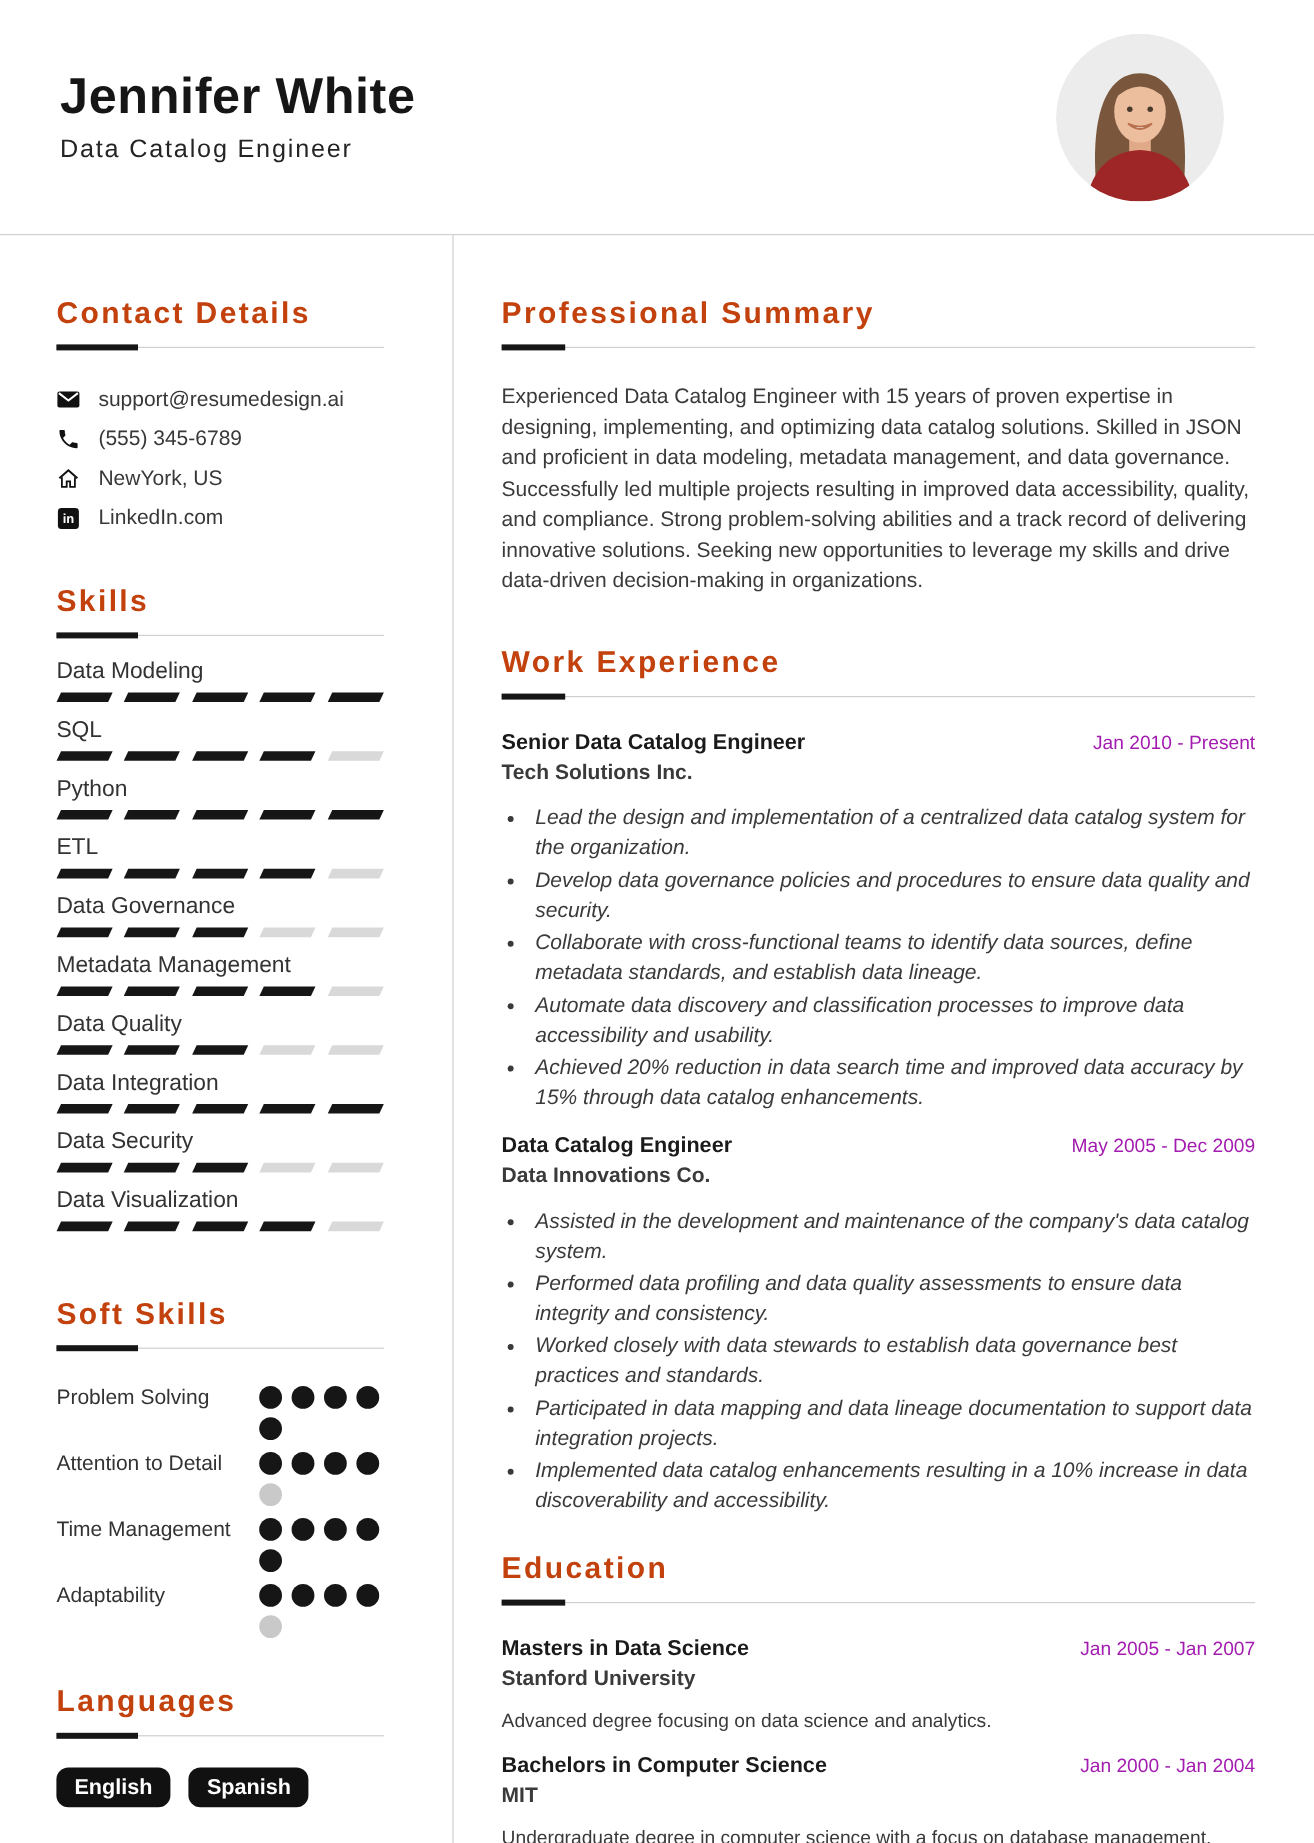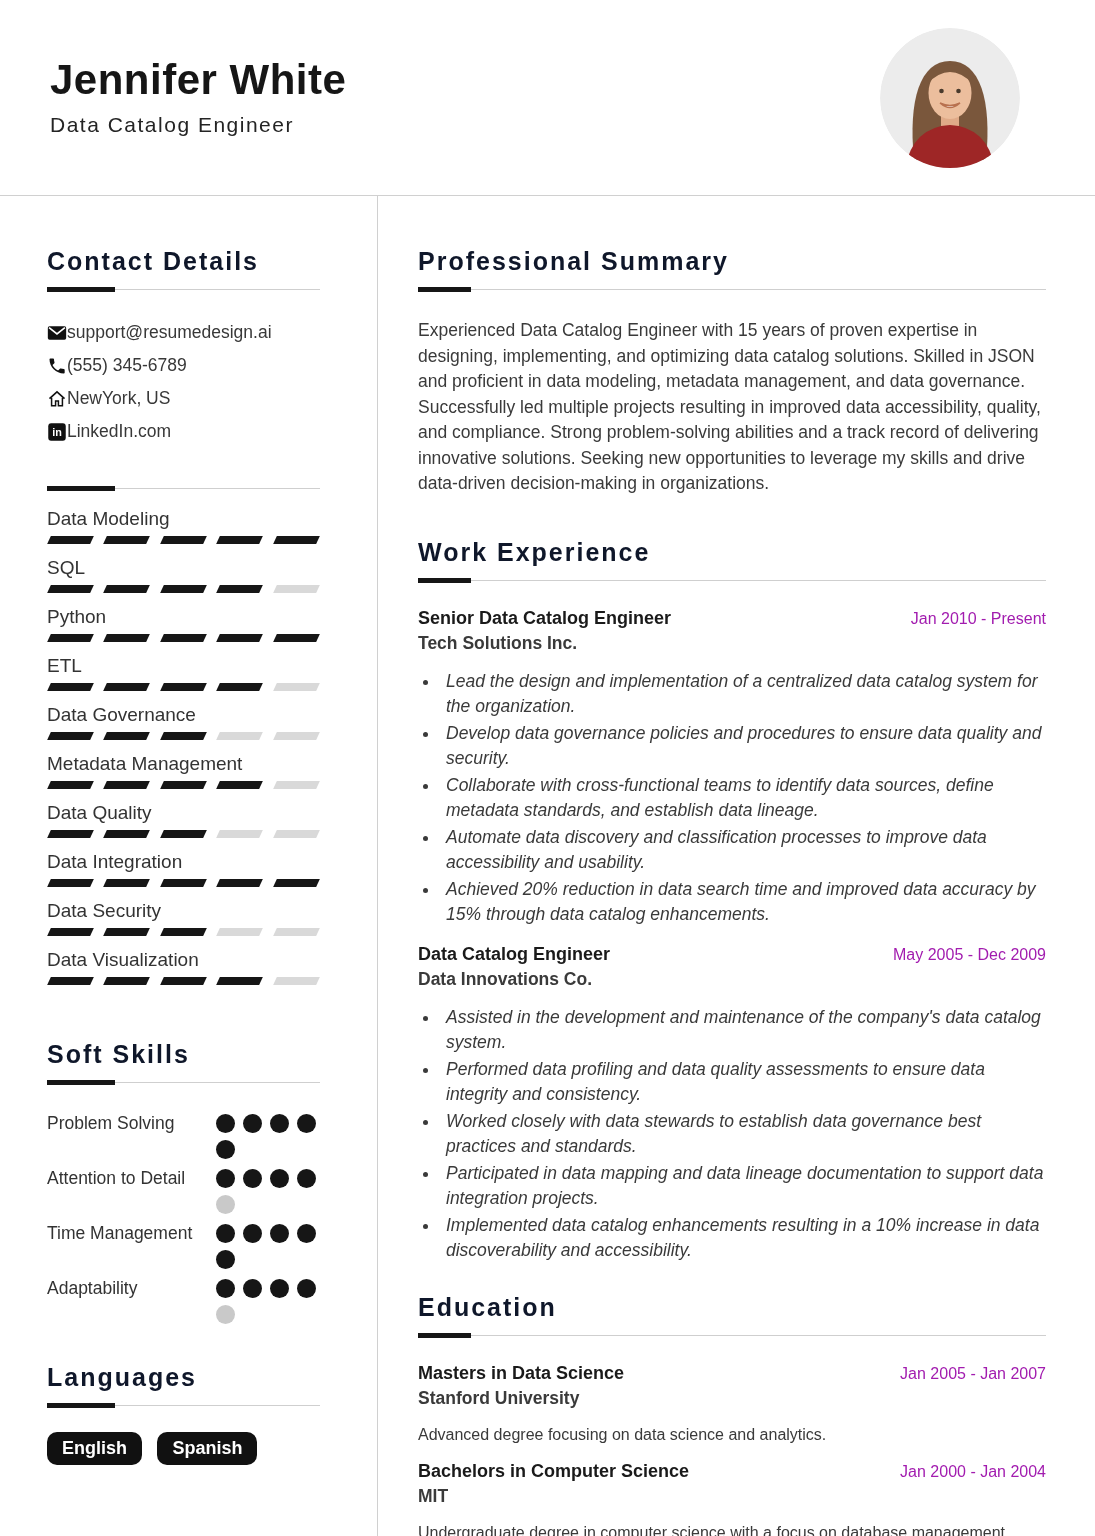--- a/index.html
+++ b/index.html
@@ -9,28 +9,28 @@
   header{height:196px;display:flex;align-items:center;justify-content:space-between;
          padding:0 75px 0 50px;border-bottom:1px solid #d0d0d0;box-sizing:border-box;}
   h1{margin:0 0 10px;font-size:42px;font-weight:700;color:#161616;letter-spacing:.5px;line-height:1.05;}
   .subtitle{font-size:21px;letter-spacing:1.5px;color:#242424;}
   .avatar{width:140px;height:140px;border-radius:50%;overflow:hidden;flex:0 0 auto;}
   
   .columns{display:flex;height:1340px;}
   .left{width:377px;box-sizing:border-box;padding:50px 57px 0 47px;flex:0 0 auto;}
   .right{flex:1;box-sizing:border-box;border-left:1px solid #d0d0d0;padding:50px 49px 0 40px;}
   
-  h2{margin:0 0 11px;font-size:25px;font-weight:700;color:#0f172a;letter-spacing:2px;line-height:1.2;}
+  h2{margin:0 0 11px;font-size:25px;font-weight:700;color:#c2410c;letter-spacing:2px;line-height:1.2;}
   .rule{position:relative;height:5px;}
   .rule::before{content:"";position:absolute;left:0;right:0;top:2px;height:1px;background:#cfcfcf;}
   .rule::after{content:"";position:absolute;left:0;top:0;height:5px;background:#161616;width:68px;}
   .rule.r::after{width:53px;}
   
   .contact-list{list-style:none;margin:30px 0 0;padding:0;}
-  .contact-list li{display:flex;align-items:flex-end;margin-bottom:12px;font-size:17.5px;color:#383838;}
+  .contact-list li{display:flex;align-items:flex-end;gap:15px;margin-bottom:12px;font-size:17.5px;color:#383838;}
   .cicon{width:20px;height:20px;flex:0 0 auto;display:block;}
   
   .skills-sec{margin-top:44px;}
   .skill{margin-top:12px;}
   .skill-name{font-size:19px;color:#333;line-height:23px;}
   .skill-bar{display:flex;gap:13px;margin:6px 2px 2px;}
   .seg{flex:1;height:8px;transform:skewX(-25deg);}
   
   .soft-sec{margin-top:54px;}
   .soft-rows{margin-top:26px;}
@@ -114,20 +114,21 @@
             <svg class="cicon" viewBox="0 0 24 24">
                 <rect x="1.5" y="1.5" width="21" height="21" rx="3.5" fill="#111"></rect>
                 <text x="12" y="17" font-size="13" font-weight="bold" fill="#fff" text-anchor="middle" font-family="Liberation Sans, sans-serif">in</text>
               </svg>
             <span>LinkedIn.com</span>
           </li>
         </ul>
       </section>
 
       <section class="skills-sec">
+        <h2>Skills</h2>
         <div class="rule"></div>
         <div style="margin-top:16px;">
           <div class="skill">
               <div class="skill-name">Data Modeling</div>
               <div class="skill-bar">
                 <span class="seg" style="background: rgb(22, 22, 22);"></span>
                 <span class="seg" style="background: rgb(22, 22, 22);"></span>
                 <span class="seg" style="background: rgb(22, 22, 22);"></span>
                 <span class="seg" style="background: rgb(22, 22, 22);"></span>
                 <span class="seg" style="background: rgb(22, 22, 22);"></span>

